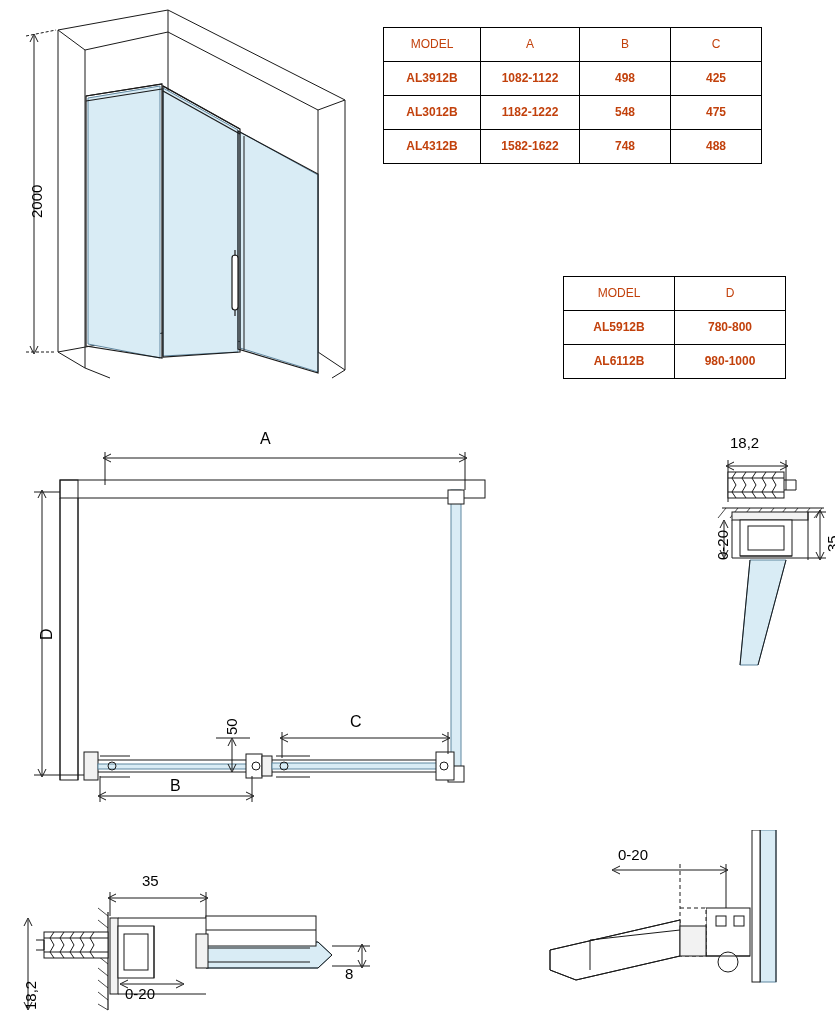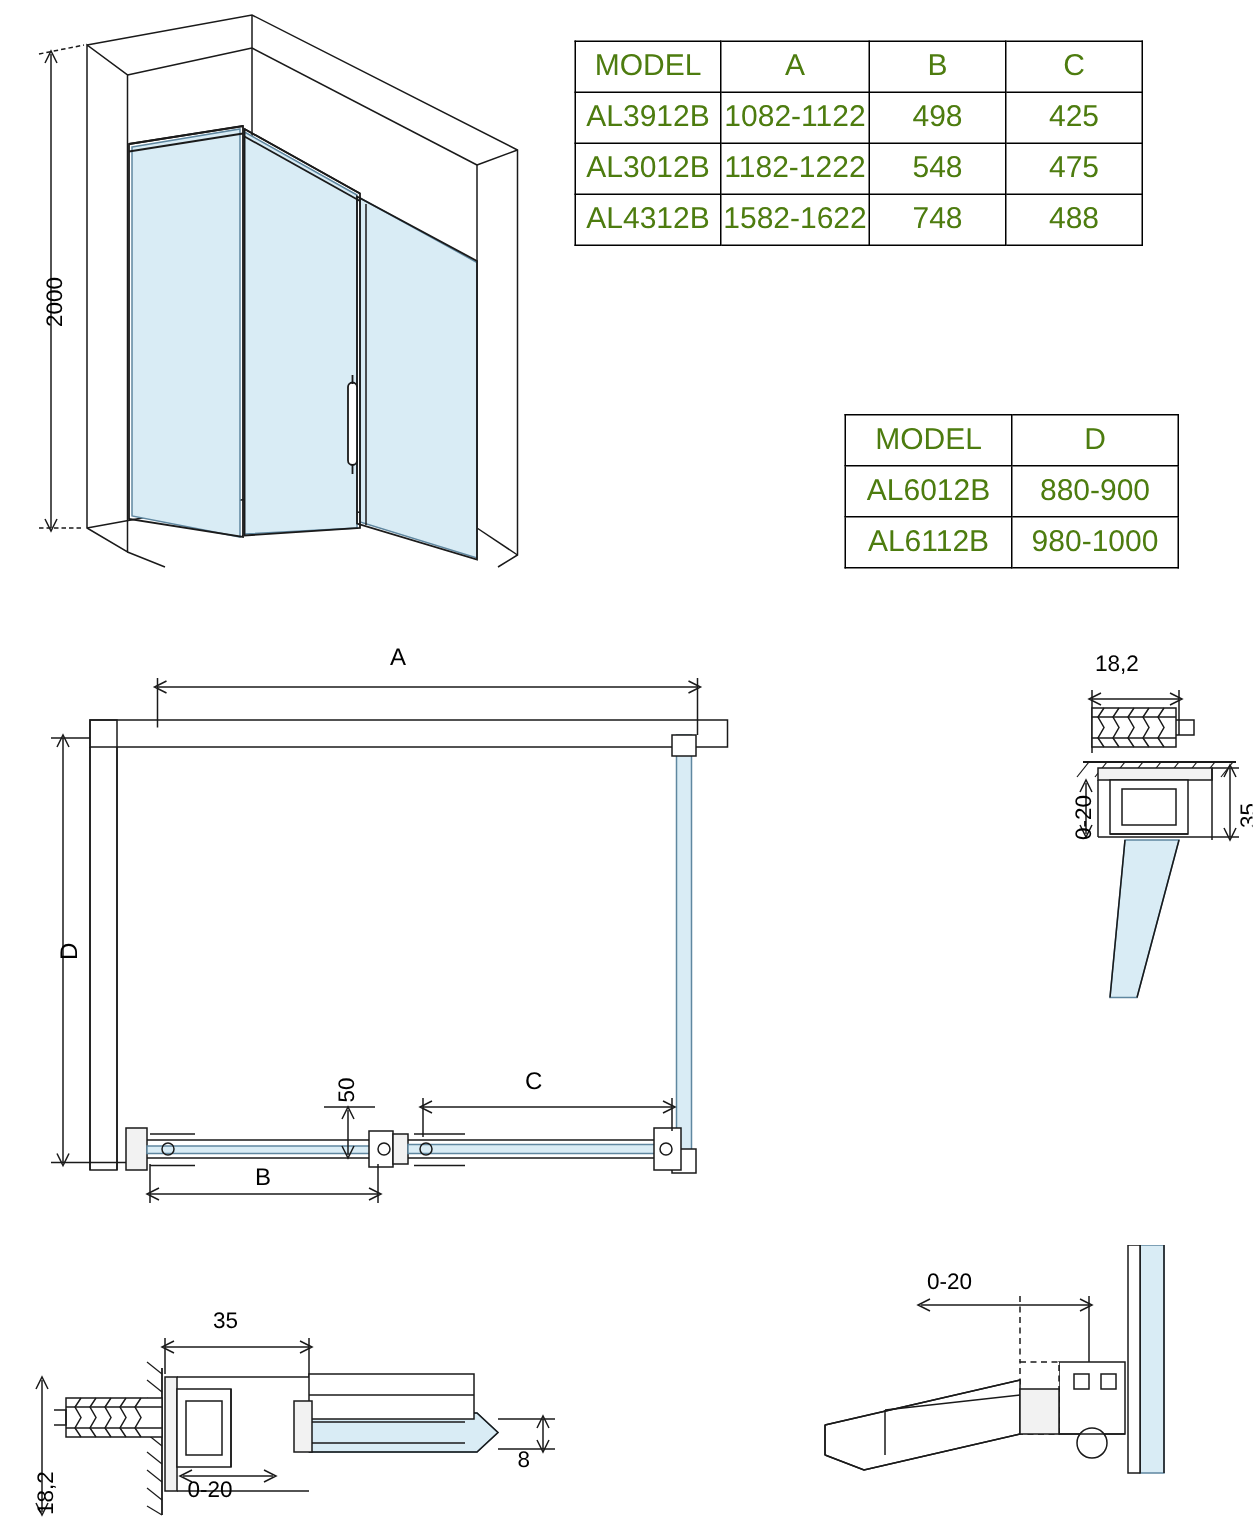--- a/index.html
+++ b/index.html
@@ -10,27 +10,27 @@
     color:#1a1a1a;
     position:relative;
     overflow:hidden;
   }
   .stage{position:absolute;left:0;top:0;width:835px;height:1020px;}
   .abs{position:absolute;}
 
   
   table.spec{
     border-collapse:collapse;
-    font-size:20px;
-    color:#4d7c0f;
+    font-size:12px;
+    color:#c2410c;
   }
   table.spec th, table.spec td{
     border:1px solid #000;
     text-align:center;
-    font-weight:normal;
+    font-weight:bold;
     padding:0;
     height:33px;
     line-height:33px;
     white-space:nowrap;
   }
   table.spec th{font-weight:normal;}
   #table-abc{left:383px;top:27px;}
   #table-abc th:nth-child(1),#table-abc td:nth-child(1){width:96px;}
   #table-abc th:nth-child(2),#table-abc td:nth-child(2){width:98px;}
   #table-abc th:nth-child(3),#table-abc td:nth-child(3){width:90px;}
@@ -144,22 +144,22 @@
 
   <table class="spec abs" id="table-d">
     <thead>
       <tr>
         <th>MODEL</th>
         <th>D</th>
       </tr>
     </thead>
     <tbody>
       <tr>
-        <td>AL6012B</td>
-        <td>880-900</td>
+        <td>AL5912B</td>
+        <td>780-800</td>
       </tr>
       <tr>
         <td>AL6112B</td>
         <td>980-1000</td>
       </tr>
     </tbody>
   </table>
 
   <div class="abs" style="left:20px;top:430px;width:500px;height:390px;">
     <svg width="500" height="390" viewBox="0 0 500 390">

